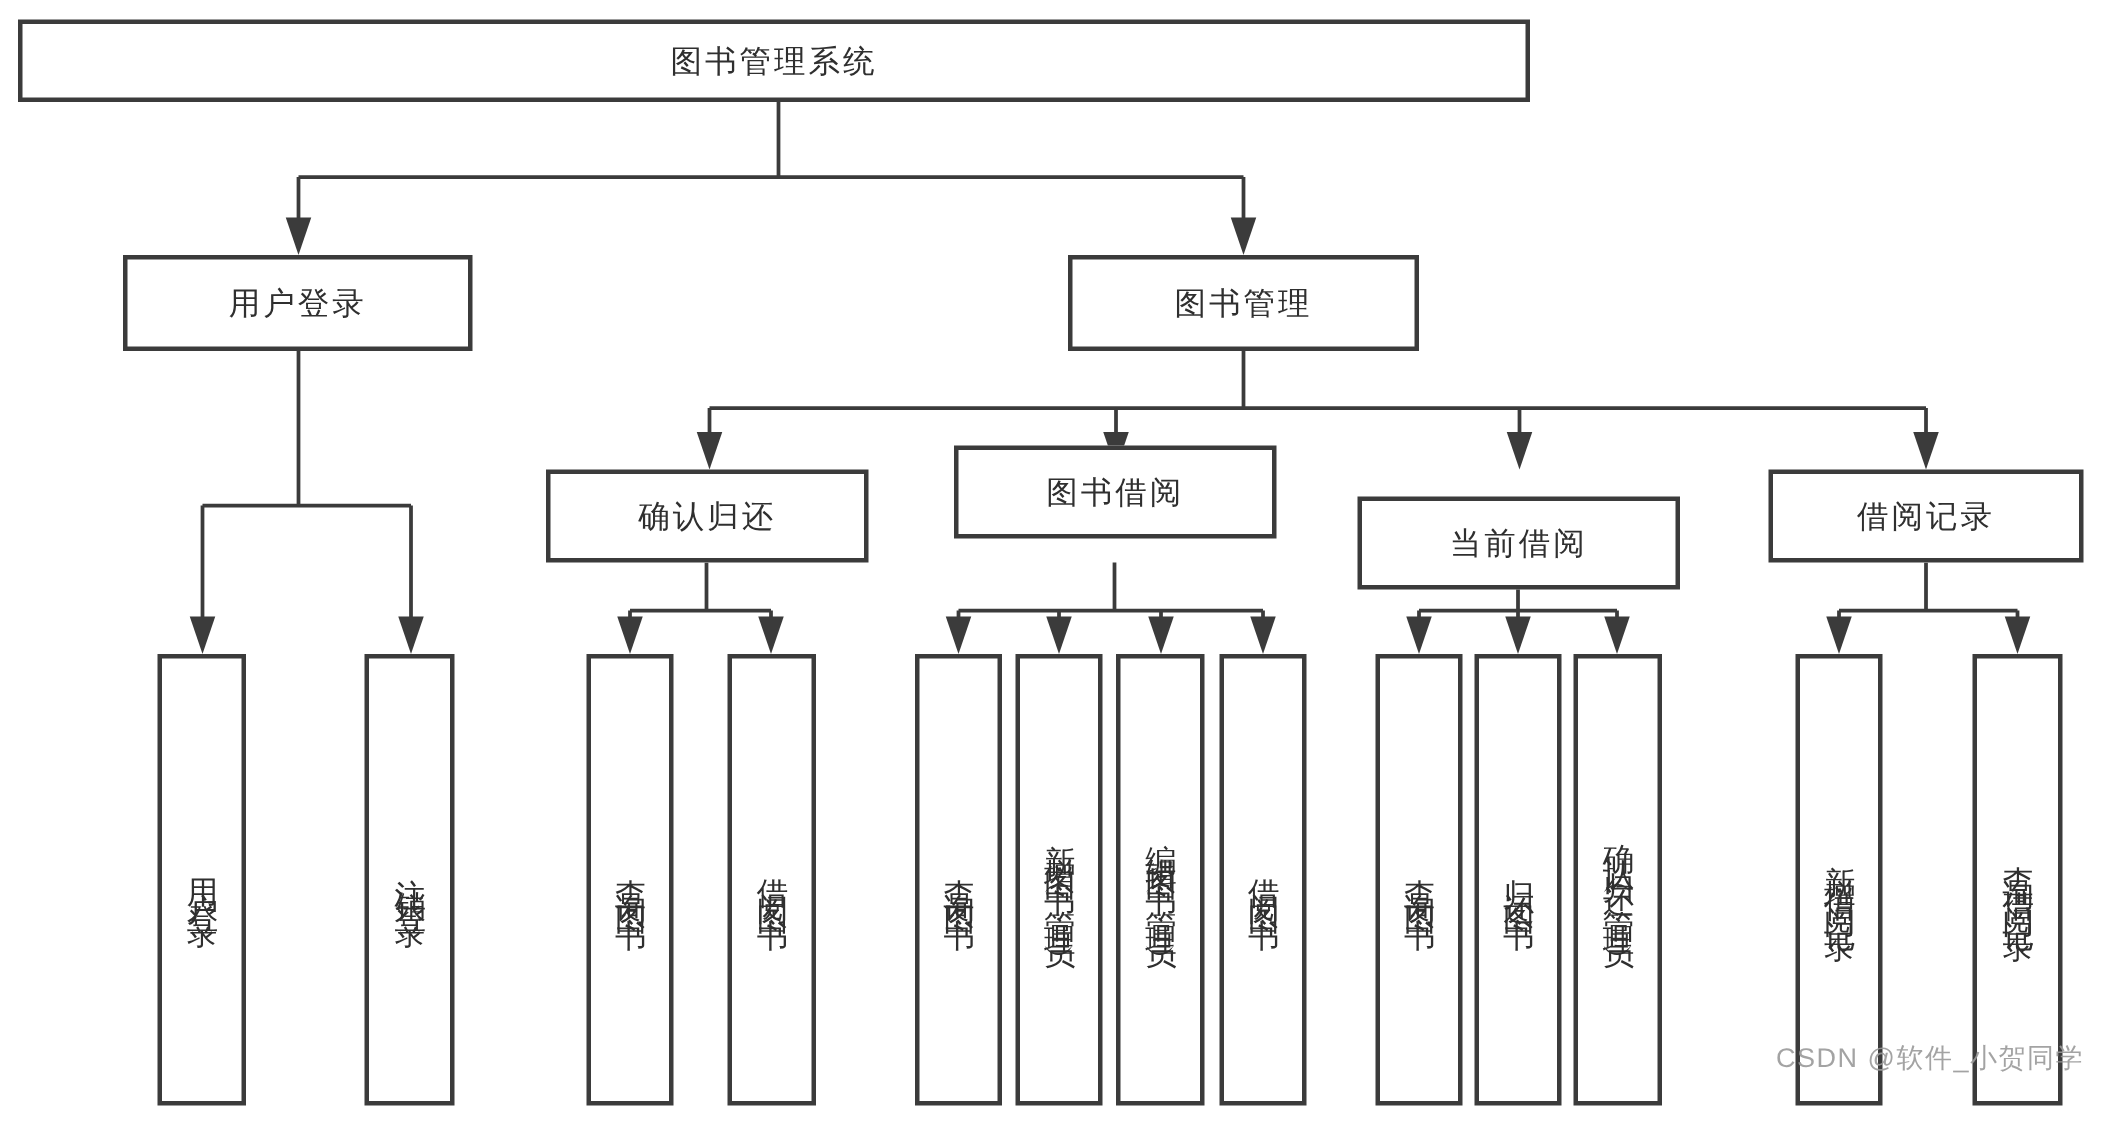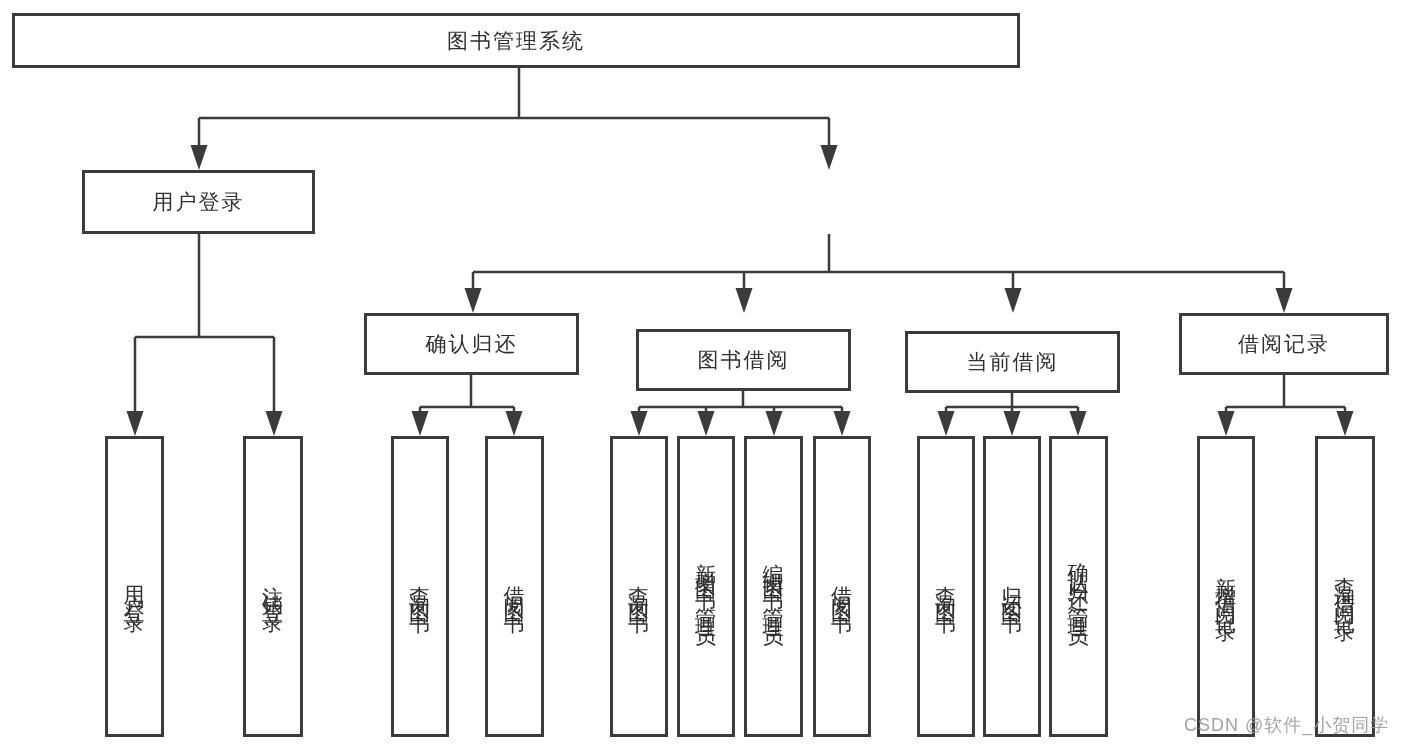--- a/index.html
+++ b/index.html
@@ -41,21 +41,21 @@
     writing-mode: vertical-rl;
     text-orientation: mixed;
     font-size: 21px;
     line-height: 1;
     letter-spacing: 9px;
     white-space: nowrap;
   }
   #watermark {
     position: absolute;
     left: 1184px;
-    top: 713px;
+    top: 693px;
     font-size: 18px;
     color: #9a9a9a;
     letter-spacing: 1px;
     white-space: nowrap;
     z-index: 5;
     opacity: 0.9;
   }
 </style>
 </head>
 <body>
@@ -102,25 +102,28 @@
     </g>
   </svg>
 
   <div class="node" style="left:12px; top:13px; width:1008px; height:55px">
     <span class="hlabel">图书管理系统</span>
   </div>
 
   <div class="node" style="left:82px; top:170px; width:233px; height:64px">
     <span class="hlabel">用户登录</span>
   </div>
+  <div class="node" style="left:712px; top:170px; width:234px; height:64px">
+    <span class="hlabel">图书管理</span>
+  </div>
 
   <div class="node" style="left:364px; top:313px; width:215px; height:62px">
     <span class="hlabel">确认归还</span>
   </div>
-  <div class="node" style="left:636px; top:329px; width:215px; height:62px">
+  <div class="node" style="left:636px; top:297px; width:215px; height:62px">
     <span class="hlabel">图书借阅</span>
   </div>
   <div class="node" style="left:905px; top:331px; width:215px; height:62px">
     <span class="hlabel">当前借阅</span>
   </div>
   <div class="node" style="left:1179px; top:313px; width:210px; height:62px">
     <span class="hlabel">借阅记录</span>
   </div>
 
   <div class="node" style="left:105px; top:436px; width:59px; height:301px">

